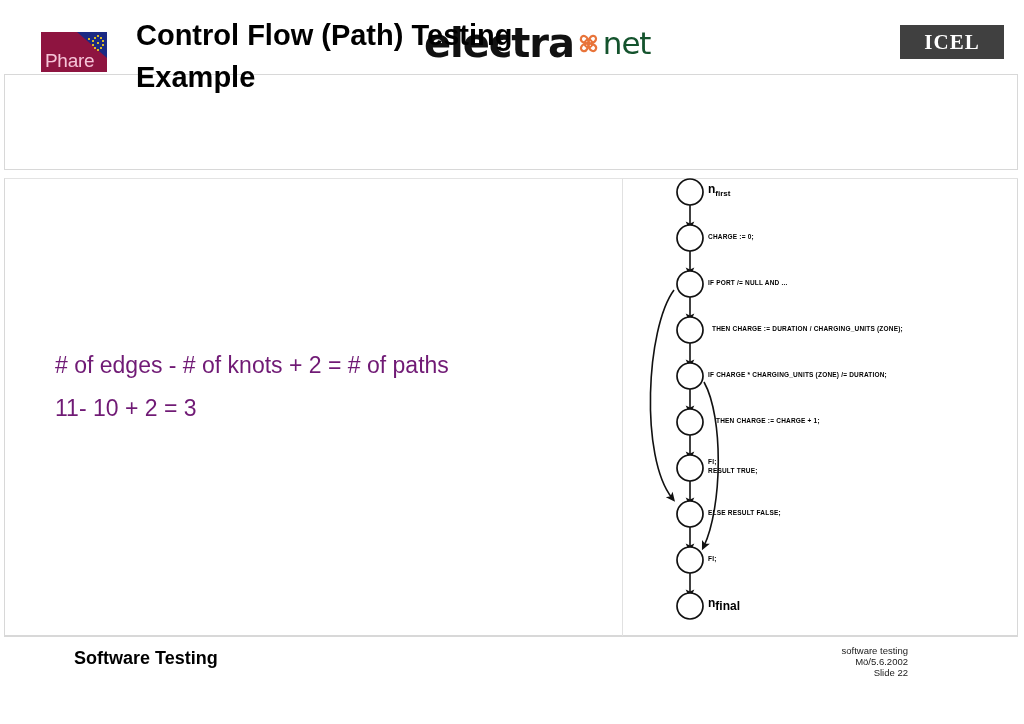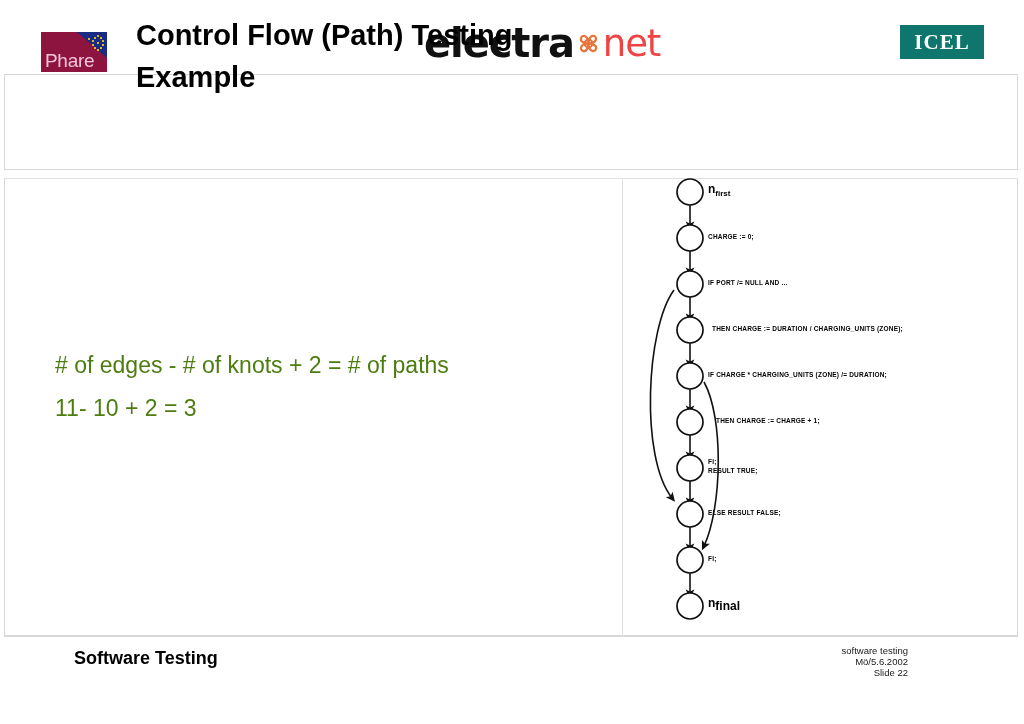--- a/index.html
+++ b/index.html
@@ -88,33 +88,33 @@
   }
   .electra-mark {
     display: inline-block;
     width: 27px;
     height: 27px;
     margin: 0 1px 0 1px;
     position: relative;
   }
   .net-word {
     font-family: "DejaVu Sans", sans-serif;
-    font-size: 37px;
+    font-size: 31px;
     font-weight: 400;
-    color: #ef4444;
+    color: #14532d;
     letter-spacing: -1.1px;
   }
 
   .icel-logo {
     position: absolute;
     left: 900px;
     top: 25px;
-    width: 84px;
+    width: 104px;
     height: 34px;
-    background: #0f766e;
+    background: #404040;
     display: flex;
     align-items: center;
     justify-content: center;
   }
   .icel-logo .icel-text {
     font-family: "Liberation Serif", serif;
     font-size: 21px;
     font-weight: 700;
     color: #ffffff;
     letter-spacing: 1px;
@@ -178,21 +178,21 @@
     position: absolute;
     left: 55px;
     top: 344px;
     width: 540px;
   }
   .body-line {
     font-family: "Liberation Sans", sans-serif;
     font-size: 23px;
     font-weight: 400;
     line-height: 43px;
-    color: #4d7c0f;
+    color: #701a75;
     white-space: pre;
   }
 
   
   .figure {
     position: absolute;
     left: 624px;
     top: 178px;
     width: 394px;
     height: 458px;

